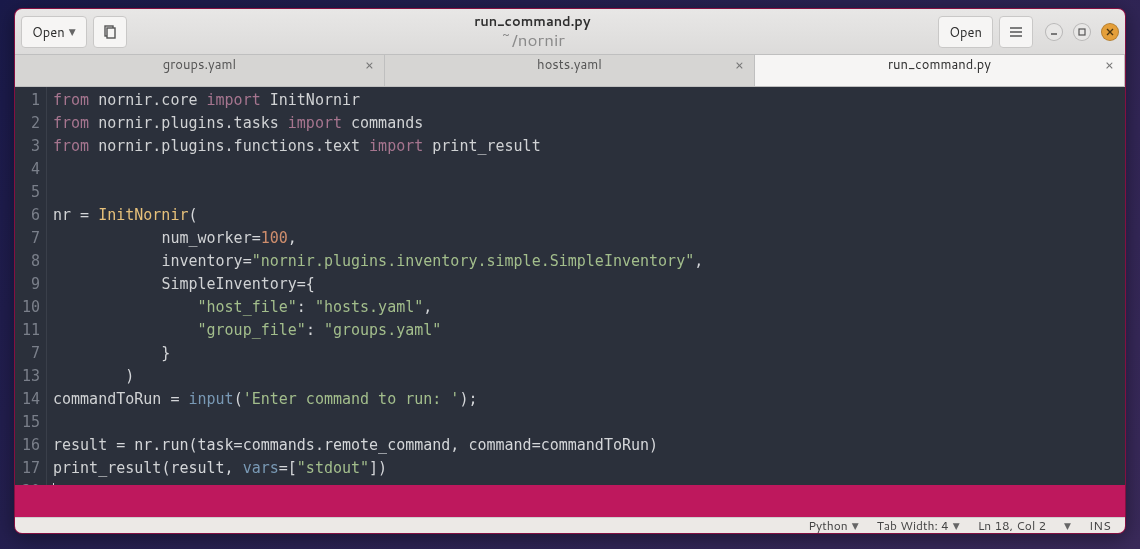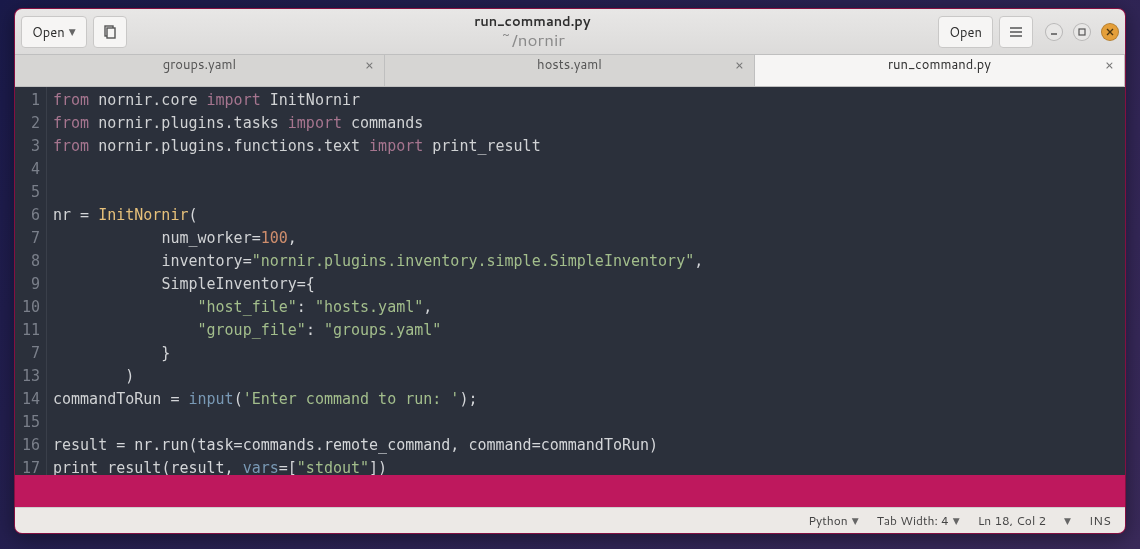--- a/index.html
+++ b/index.html
@@ -124,21 +124,21 @@
   .fn  { color: #7999b5; }  
   .punc{ color: #d4d6d9; }
   .cursor {
     display: inline-block;
     width: 1px; height: 18px;
     background: #d4d6d9;
     vertical-align: middle;
   }
 
   .statusbar {
-    height: 26px;
+    height: 16px;
     background: #ece9e6;
     border-top: 1px solid #cfcfcf;
     display: flex;
     align-items: center;
     justify-content: flex-end;
     gap: 18px;
     padding: 0 14px;
     font-size: 12px;
     color: #444;
     margin-top: 32px;

